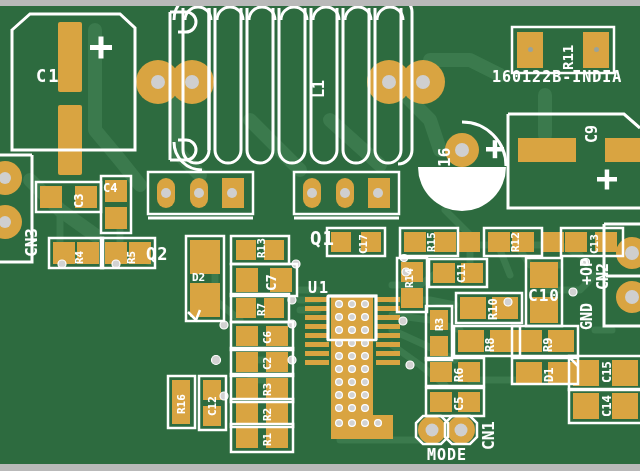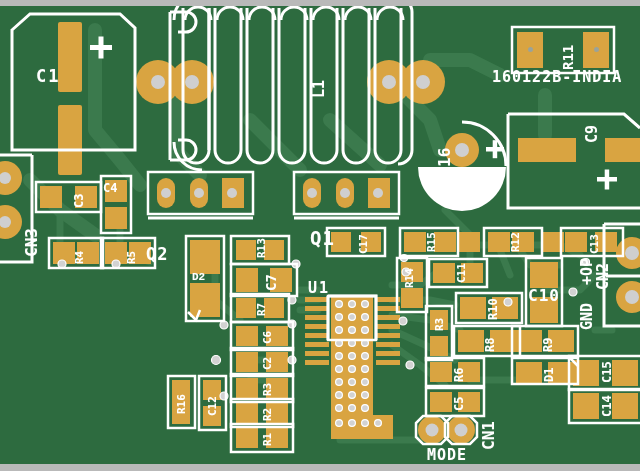--- a/index.html
+++ b/index.html
@@ -430,21 +430,21 @@
   <div class="reftxt" style="left:146px;top:222px;font-size:17px;letter-spacing:1px;margin-top:24px;">Q2</div>
   <div class="reftxt" style="left:292px;top:229px;font-size:19px;letter-spacing:1px;margin-left:18px;">Q1</div>
   <div class="reftxt rot90" style="left:358px;top:254px;font-size:11px;">C17</div>
 
   <div class="reftxt rot90" style="left:437px;top:167px;font-size:16px;">16</div>
 
   <div class="reftxt rot90" style="left:561px;top:70px;font-size:14px;">R11</div>
   <div class="reftxt" style="left:492px;top:70px;font-size:15px;letter-spacing:1px;">160122B-INDIA</div>
   <div class="reftxt rot90" style="left:585px;top:143px;font-size:15px;">C9</div>
 
-  <div class="reftxt" style="left:192px;top:272px;font-size:11px;font-family:Liberation Mono, monospace;">D2</div>
+  <div class="reftxt" style="left:192px;top:272px;font-size:11px;">D2</div>
   <div class="reftxt rot90" style="left:256px;top:258px;font-size:11px;">R13</div>
   <div class="reftxt rot90" style="left:264px;top:291px;font-size:14px;">C7</div>
   <div class="reftxt rot90" style="left:256px;top:316px;font-size:11px;">R7</div>
   <div class="reftxt rot90" style="left:262px;top:344px;font-size:11px;">C6</div>
   <div class="reftxt rot90" style="left:262px;top:370px;font-size:11px;">C2</div>
   <div class="reftxt rot90" style="left:262px;top:396px;font-size:11px;">R3</div>
   <div class="reftxt rot90" style="left:262px;top:421px;font-size:11px;">R2</div>
   <div class="reftxt rot90" style="left:262px;top:446px;font-size:11px;">R1</div>
   <div class="reftxt rot90" style="left:176px;top:414px;font-size:11px;">R16</div>
   <div class="reftxt rot90" style="left:207px;top:416px;font-size:11px;">C12</div>

